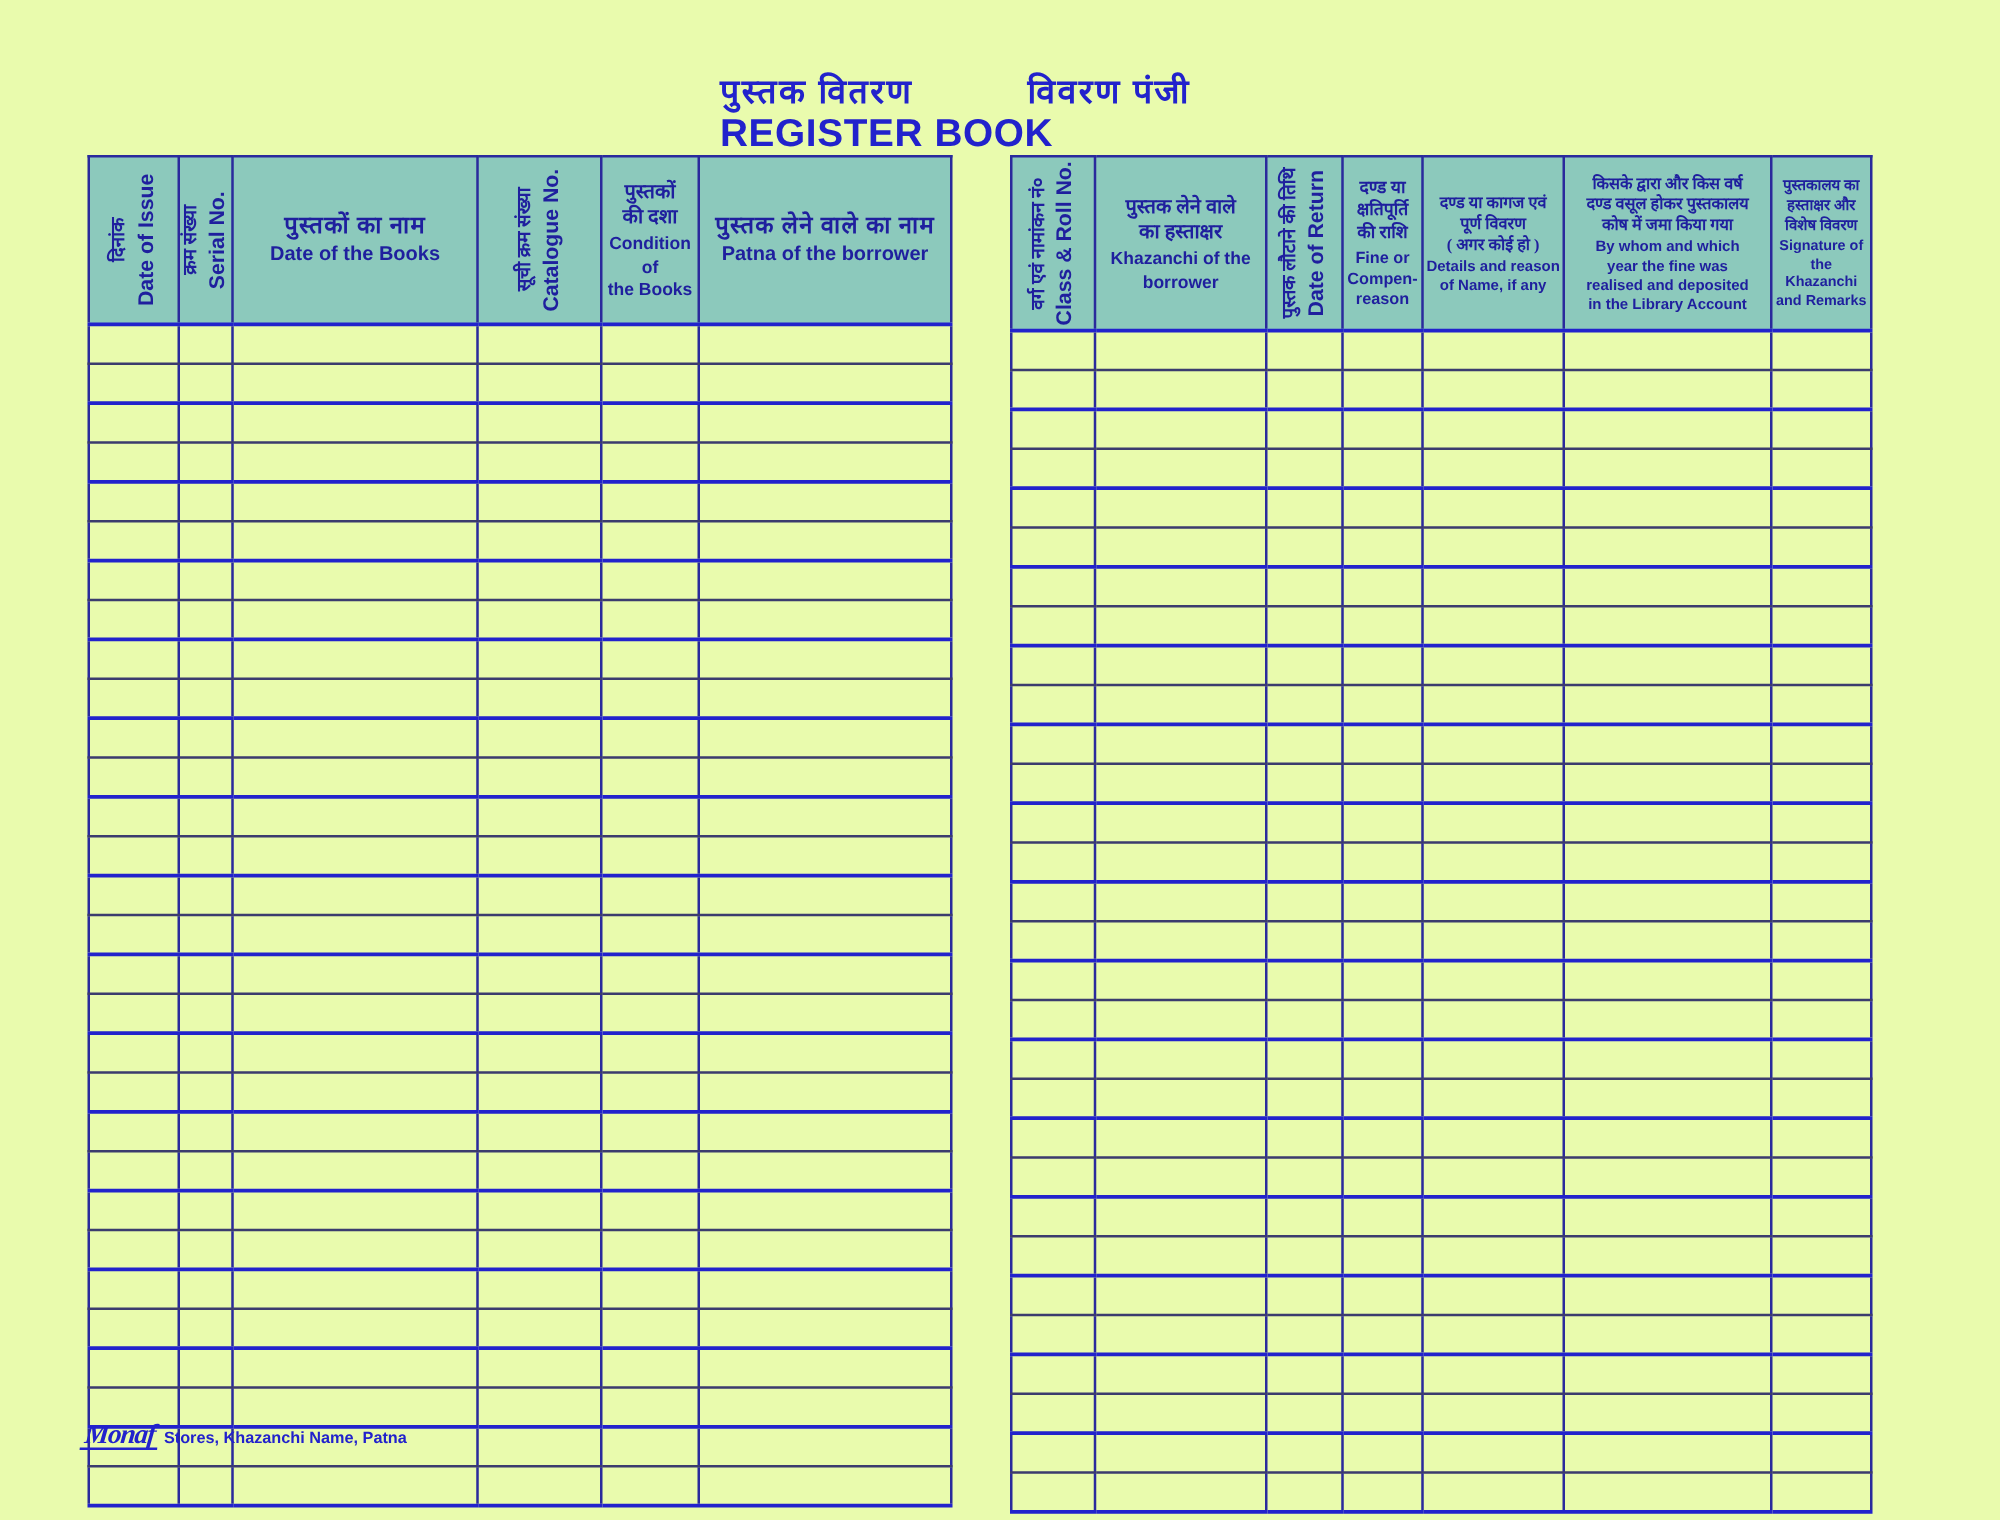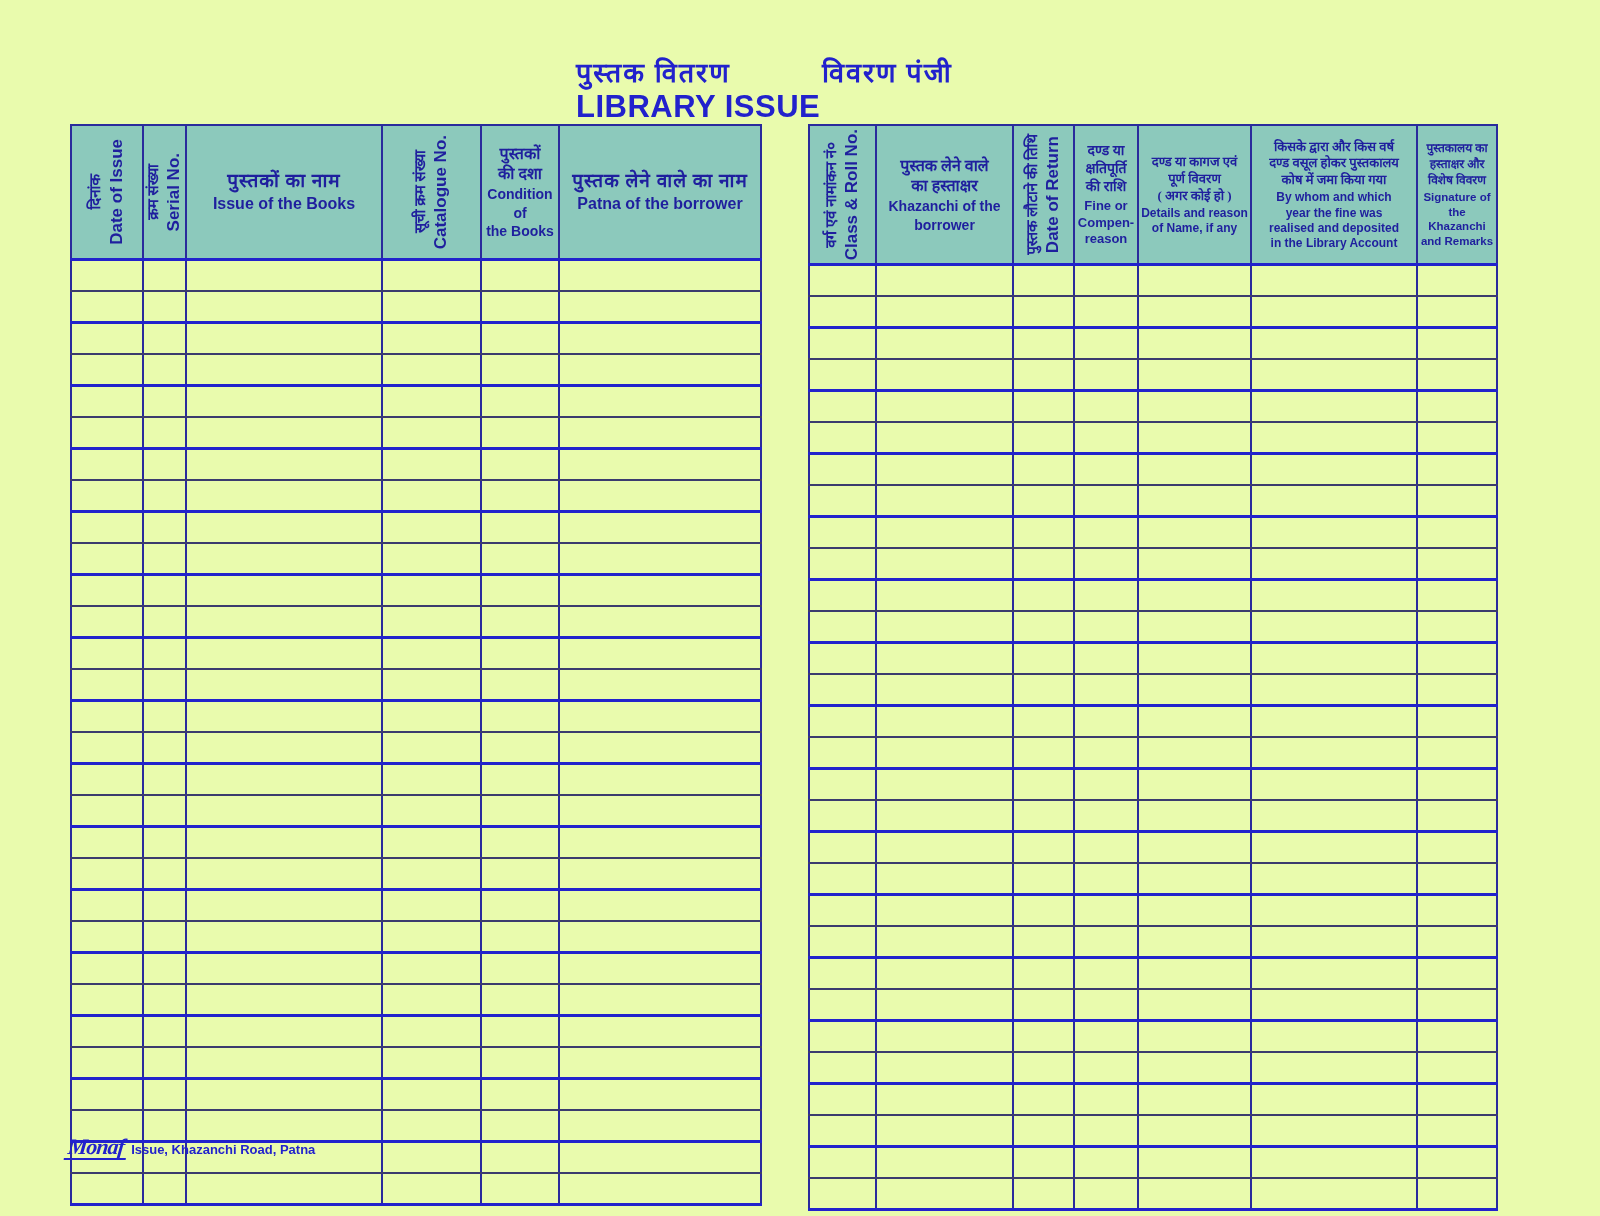--- a/index.html
+++ b/index.html
@@ -164,21 +164,21 @@
     color: #2222cc;
     line-height: 1;
     padding-bottom: 2px;
   }
 </style>
 </head>
 <body>
 
 <div class="title-block" id="title-left">
   <div class="title-hi">पुस्तक वितरण</div>
-  <div class="title-en">LIBRARY ISSUE</div>
+  <div class="title-en">REGISTER BOOK</div>
 </div>
 
 <div class="title-block" id="title-right">
   <div class="title-hi">विवरण पंजी</div>
 </div>
 
 <table class="reg-table" id="table-left">
   <colgroup>
       <col style="width: 72px;">
       <col style="width: 43px;">
@@ -197,21 +197,21 @@
         </th>
         <th>
           <div class="hcell vert">
             <span class="h-hi">क्रम संख्या</span>
             <span class="h-en">Serial No.</span>
           </div>
         </th>
         <th>
           <div class="hcell big">
             <span class="h-hi">पुस्तकों का नाम</span>
-            <span class="h-en">Issue of the Books</span>
+            <span class="h-en">Date of the Books</span>
           </div>
         </th>
         <th>
           <div class="hcell vert">
             <span class="h-hi">सूची क्रम संख्या</span>
             <span class="h-en">Catalogue No.</span>
           </div>
         </th>
         <th>
           <div class="hcell med">
@@ -817,14 +817,14 @@
         <td style="height: 29px;"></td>
         <td style="height: 29px;"></td>
         <td style="height: 29px;"></td>
         <td style="height: 29px;"></td>
       </tr>
     </tbody>
 </table>
 
 <div id="footer">
   <span id="brand-logo">Monaf</span>
-  <span id="footer-address">Issue, Khazanchi Road, Patna</span>
+  <span id="footer-address">Stores, Khazanchi Name, Patna</span>
 </div>
 
 </body></html>

